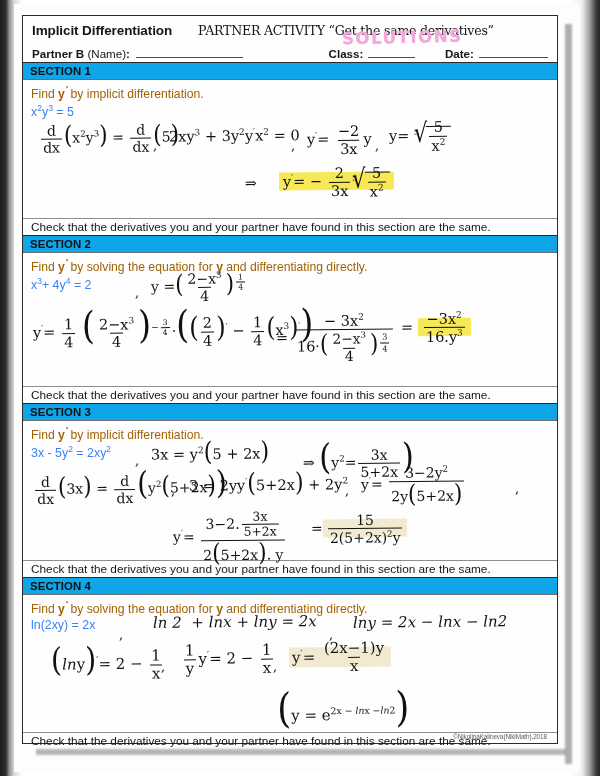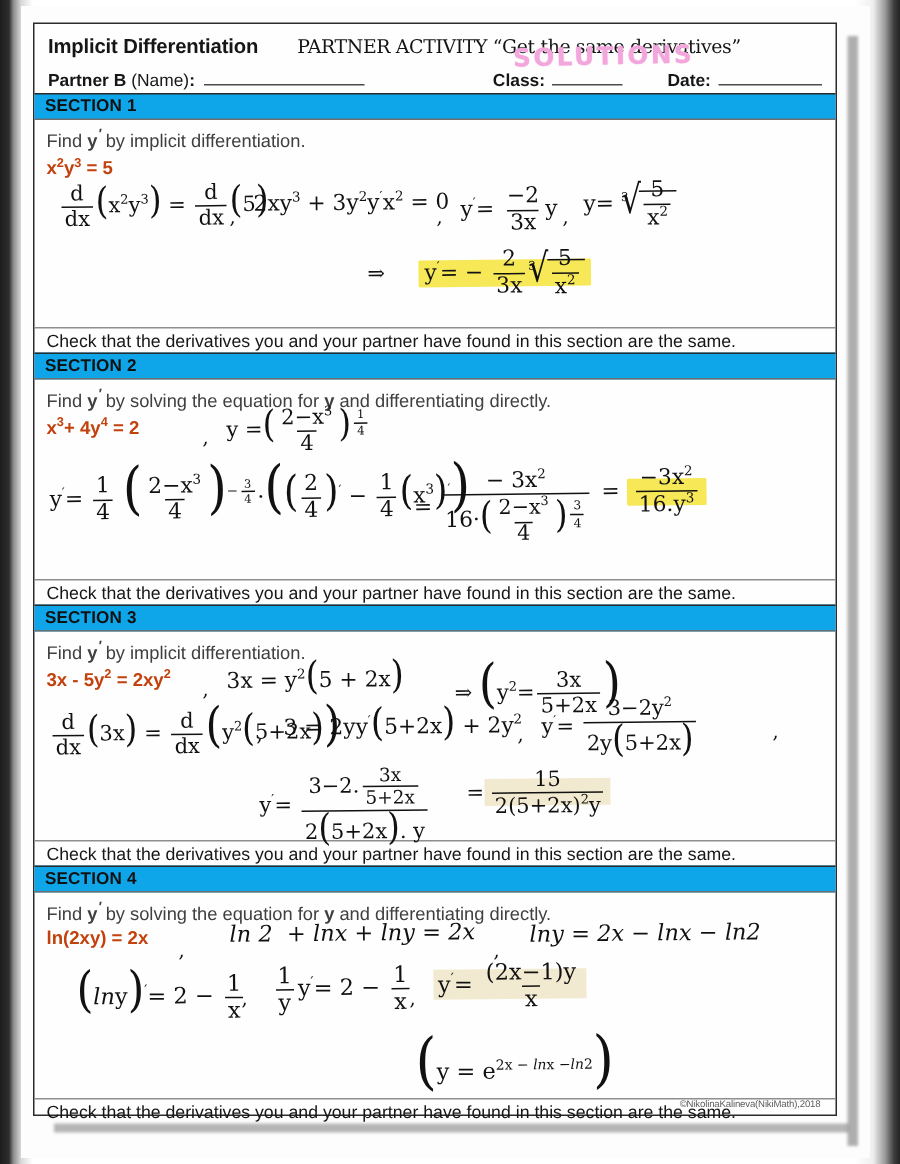--- a/index.html
+++ b/index.html
@@ -46,25 +46,25 @@
     font-size:16.5px;letter-spacing:1.6px;color:#f2a6dc;
     text-shadow:0 0 1px #f7bfe6;transform:rotate(-1.2deg);
   }
 
   
   .sec-head{
     background:#0ea5e9;border-top:1.2px solid #2b2b2b;border-bottom:1.1px solid #6e6e6e;
     font-weight:bold;font-size:11.4px;color:#111;padding:2px 0 2px 7px;letter-spacing:.1px;
   }
   .sec-body{position:relative;padding:5px 8px 0 8px;}
-  .prompt{font-size:12.2px;color:#404040;line-height:1.15;}
+  .prompt{font-size:12.2px;color:#a16207;line-height:1.15;}
   .prompt b{font-weight:bold;}
   .pr{position:relative;font-weight:bold;}
   .pr sup{font-size:9px;position:relative;top:-1px;left:.5px;font-style:italic;font-weight:bold;}
-  .given{font-size:12.4px;font-weight:bold;color:#c2410c;margin-top:2px;white-space:nowrap;}
+  .given{font-size:12.4px;font-weight:normal;color:#3b82f6;margin-top:2px;white-space:nowrap;}
   .given sup{font-size:8.5px;}
   .check{
     font-size:11.8px;color:#161616;padding:1px 0 1px 8px;
     border-top:1px solid #8e8e8e;
   }
 
   
   .hw{
     font-family:"DejaVu Serif",serif;color:#111;
     position:absolute;white-space:nowrap;

